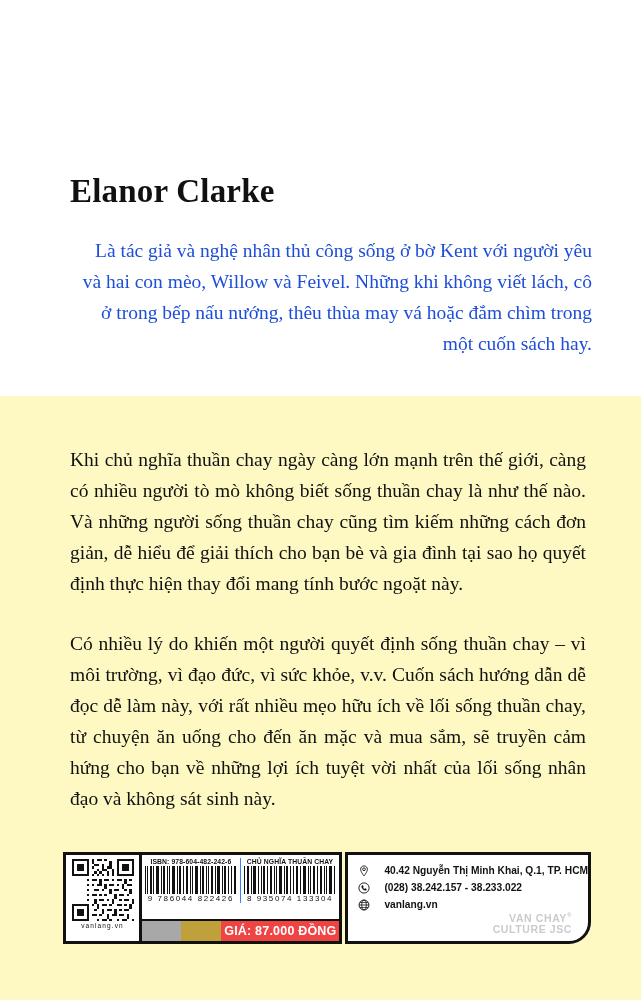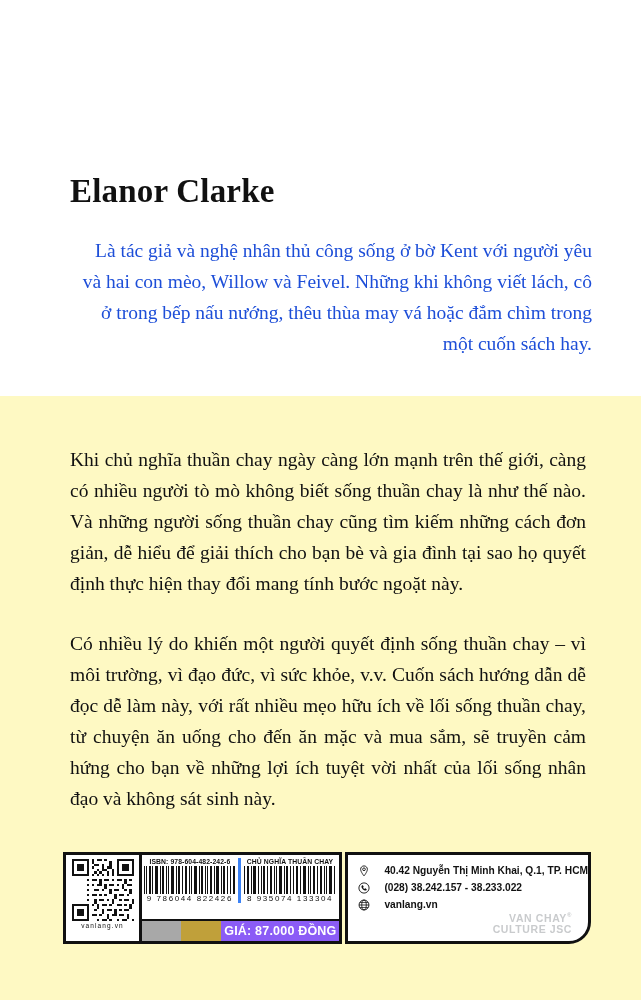--- a/index.html
+++ b/index.html
@@ -131,21 +131,21 @@
     align-items: flex-start;
     padding-top: 3px;
   }
 
   .code-block {
     width: 50%;
     display: flex;
     flex-direction: column;
     align-items: center;
   }
-  .code-block.left  { border-right: 3px solid #3b82f6; }
+  .code-block.left  { border-right: 1px solid #3b82f6; }
 
   .code-label {
     font-family: "Liberation Sans", "DejaVu Sans", sans-serif;
     font-size: 6.8px;
     font-weight: bold;
     letter-spacing: 0.1px;
     color: #111111;
     white-space: nowrap;
     margin-bottom: 1px;
   }
@@ -169,21 +169,21 @@
     height: 22px;
     display: flex;
     align-items: stretch;
     border-top: 2px solid #111111;
   }
 
   .price-gray { flex: 1 1 auto; background: #a8a8a8; }
   .price-gold { width: 40px;    background: #c0a03a; }
   .price-tag {
     width: 118px;
-    background: #8b5cf6;
+    background: #ef4444;
     color: #ffffff;
     font-family: "Liberation Sans", "DejaVu Sans", sans-serif;
     font-weight: bold;
     font-size: 12.5px;
     letter-spacing: 0.2px;
     display: flex;
     align-items: center;
     justify-content: center;
   }
 

